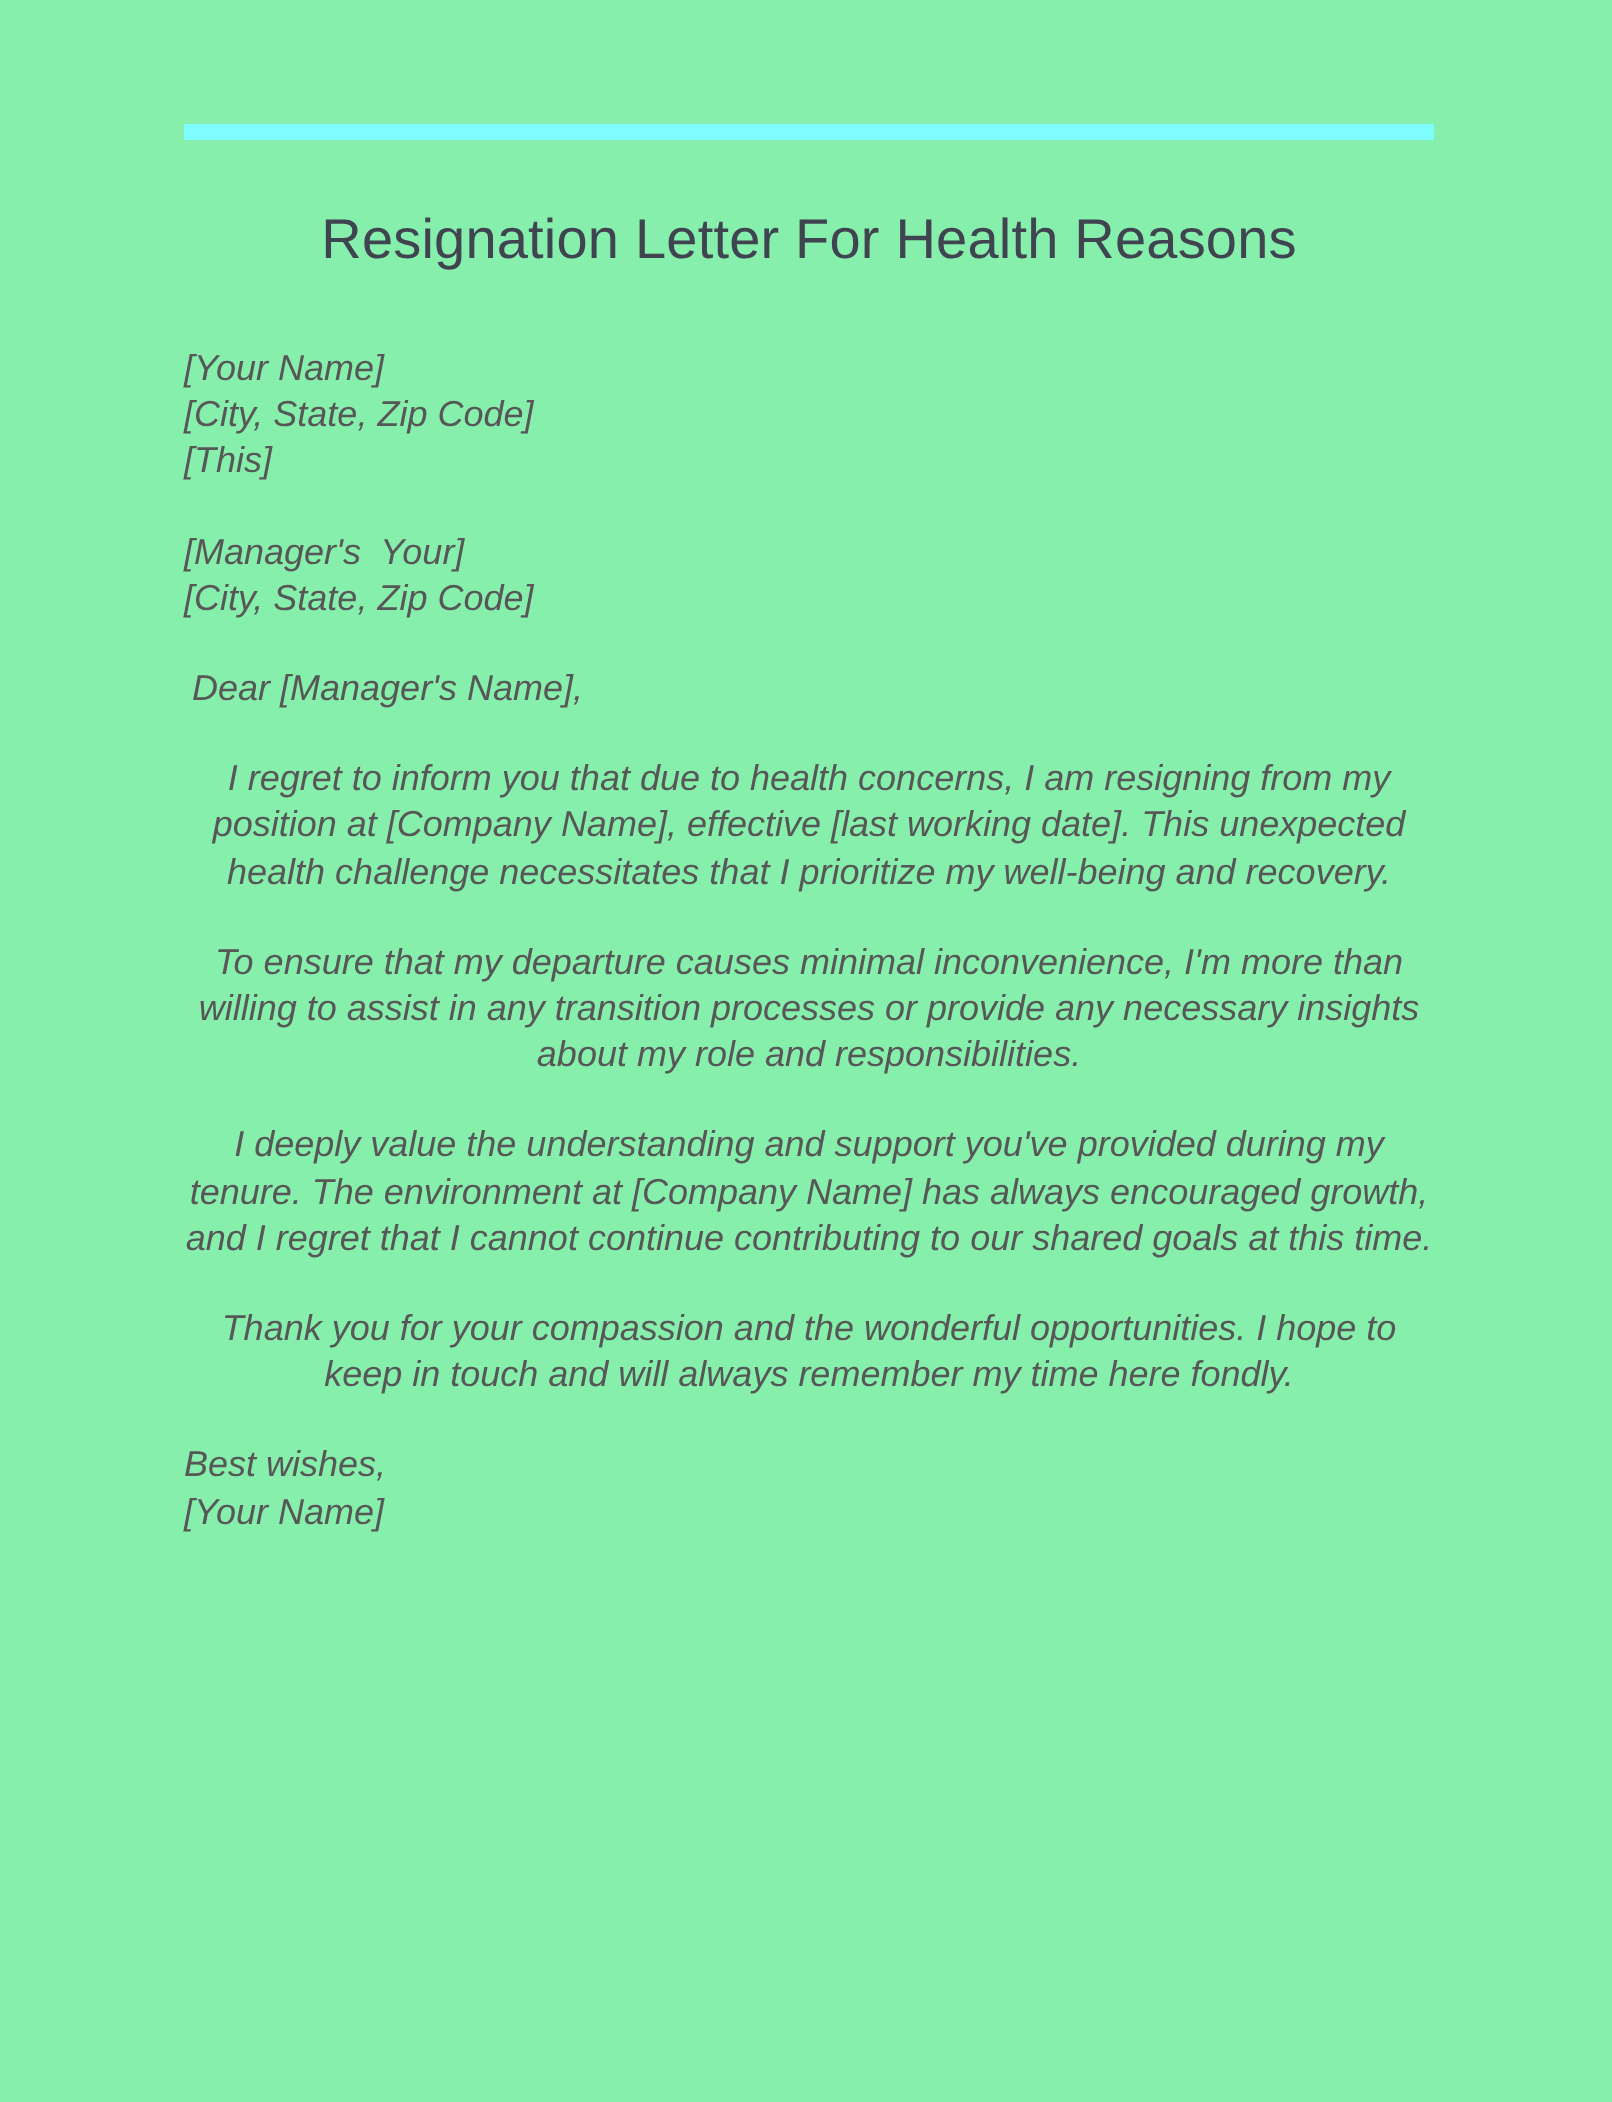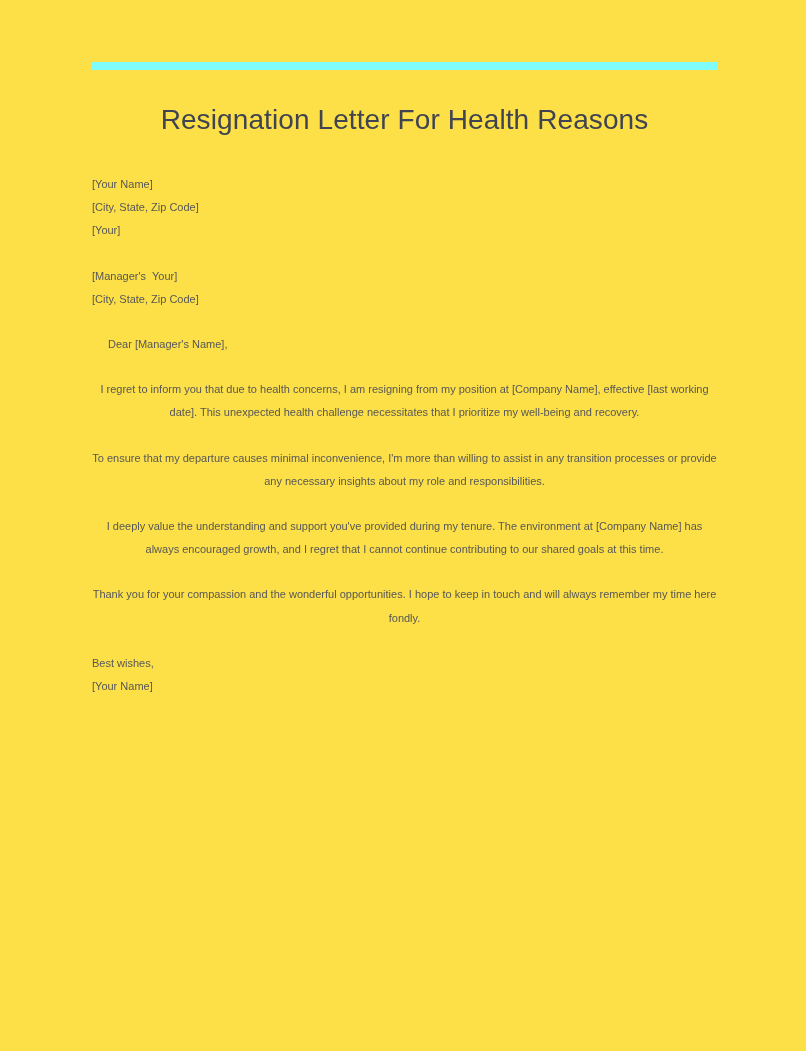--- a/index.html
+++ b/index.html
@@ -10,21 +10,21 @@
   body {
     width: 806px;
     height: 1051px;
     font-family: "Liberation Sans", sans-serif;
     -webkit-font-smoothing: antialiased;
   }
   .page {
     position: relative;
     width: 806px;
     height: 1051px;
-    background: #fde047;
+    background: #86efac;
     box-sizing: border-box;
     overflow: hidden;
   }
   .accent-bar {
     position: absolute;
     left: 92px;
     top: 62px;
     width: 625px;
     height: 8px;
     background: #7ffcfd;
@@ -40,33 +40,34 @@
     padding: 0;
     font-size: 28px;
     font-weight: 400;
     line-height: 40px;
     color: #3f4450;
     text-align: center;
     letter-spacing: 0.1px;
   }
   .letter-body {
     margin-top: 33px;
-    font-size: 11px;
+    font-size: 18px;
     line-height: 23.2px;
     color: #575757;
+    font-style: italic;
   }
   .addr-block {
     margin: 0 0 22px 0;
   }
   .addr-line {
     display: block;
     white-space: pre;
   }
   .salutation {
-    margin: 0 0 22px 16px;
+    margin: 0 0 22px 4px;
   }
   .para {
     margin: 0 0 22px 0;
     text-align: center;
   }
   .closing {
     margin: 0;
   }
   .closing-line {
     display: block;
@@ -81,21 +82,21 @@
 
   <div class="content">
 
     <h1 class="doc-title">Resignation Letter For Health Reasons</h1>
 
     <div class="letter-body">
 
       <div class="addr-block">
         <span class="addr-line">[Your Name]</span>
         <span class="addr-line">[City, State, Zip Code]</span>
-        <span class="addr-line">[Your]</span>
+        <span class="addr-line">[This]</span>
       </div>
 
       <div class="addr-block">
         <span class="addr-line">[Manager's  Your]</span>
         <span class="addr-line">[City, State, Zip Code]</span>
       </div>
 
       <p class="salutation">Dear [Manager's Name],</p>
 
       <p class="para">I regret to inform you that due to health concerns, I am resigning from my position at [Company Name], effective [last working date]. This unexpected health challenge necessitates that I prioritize my well-being and recovery.</p>

